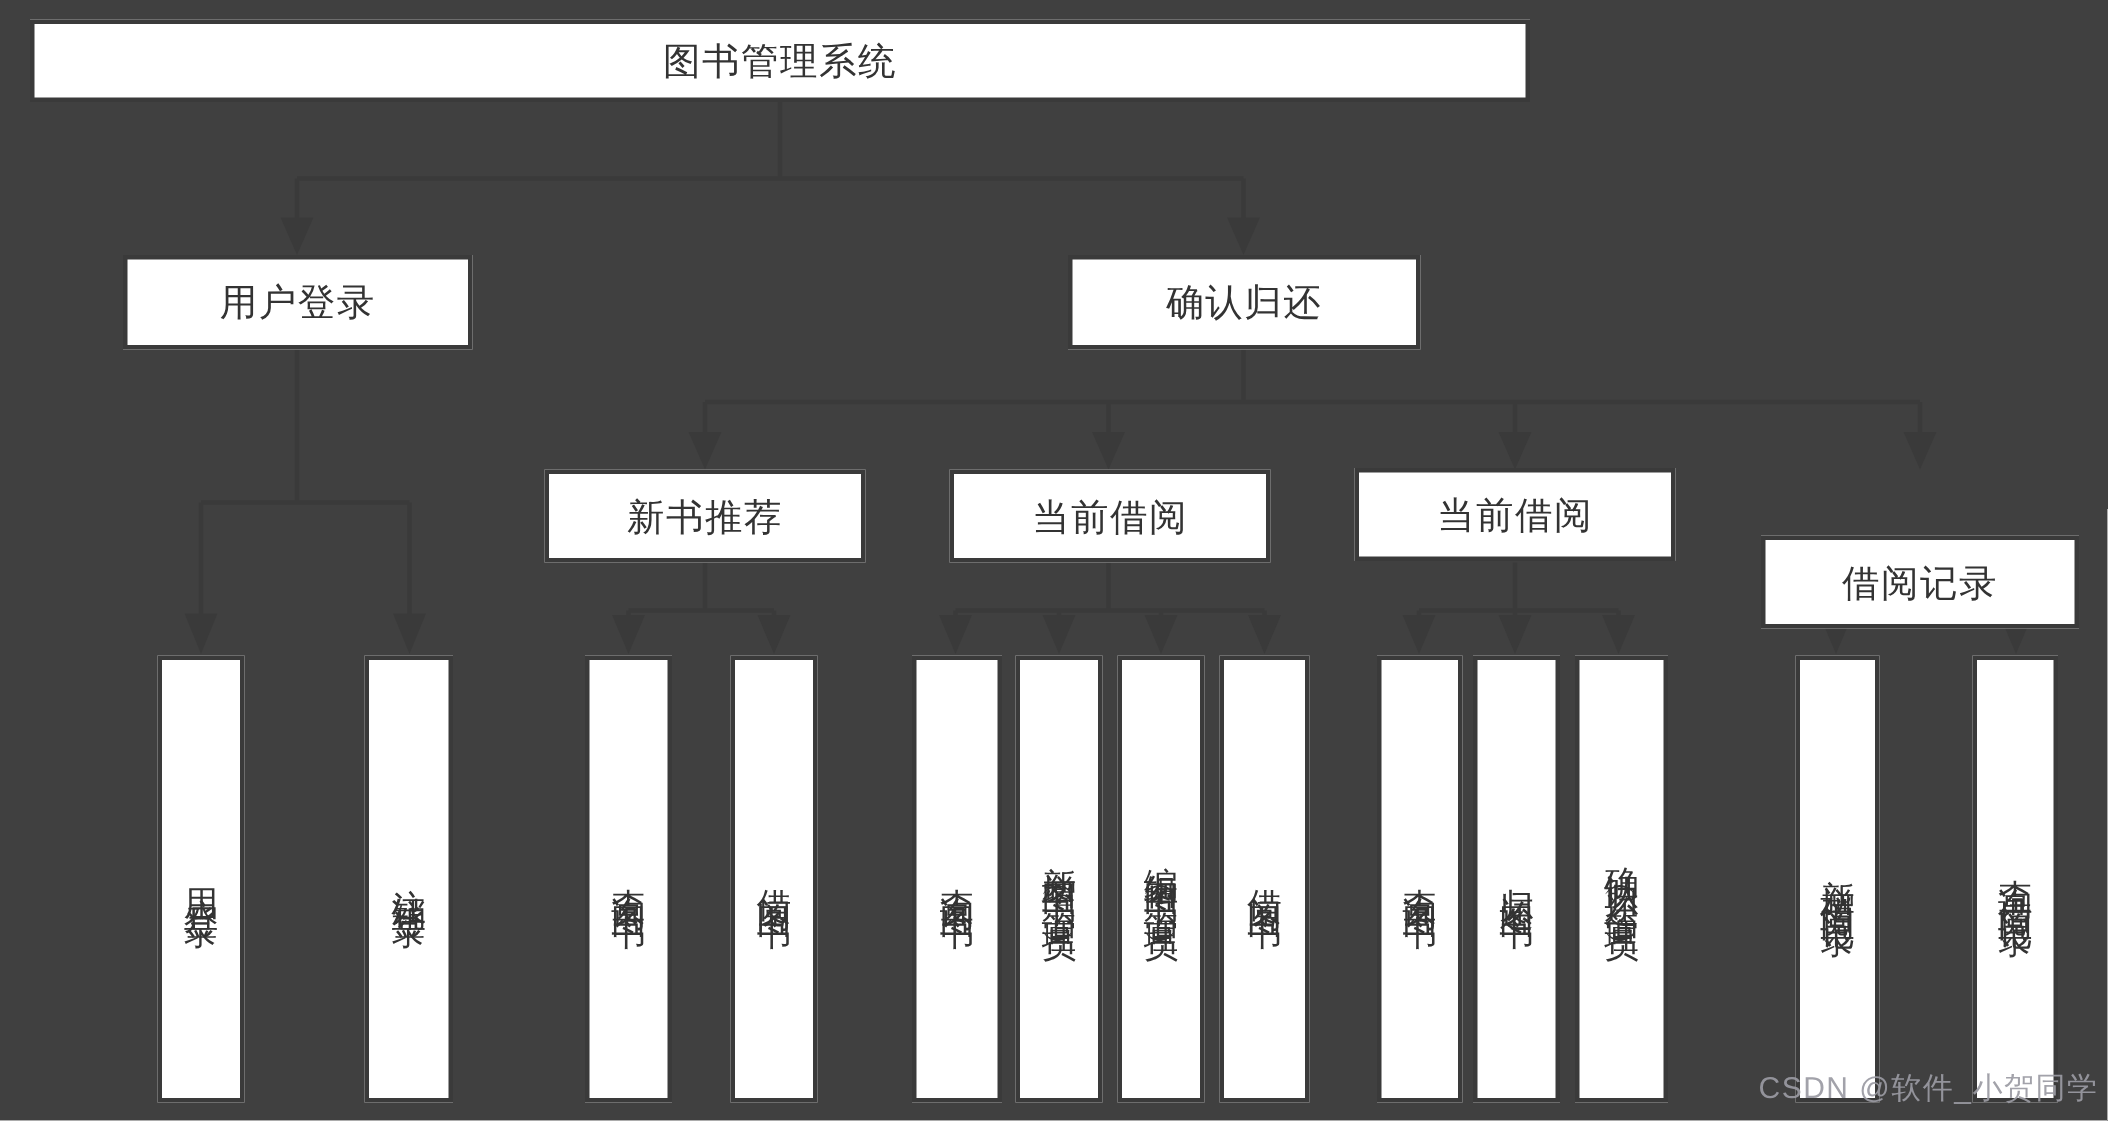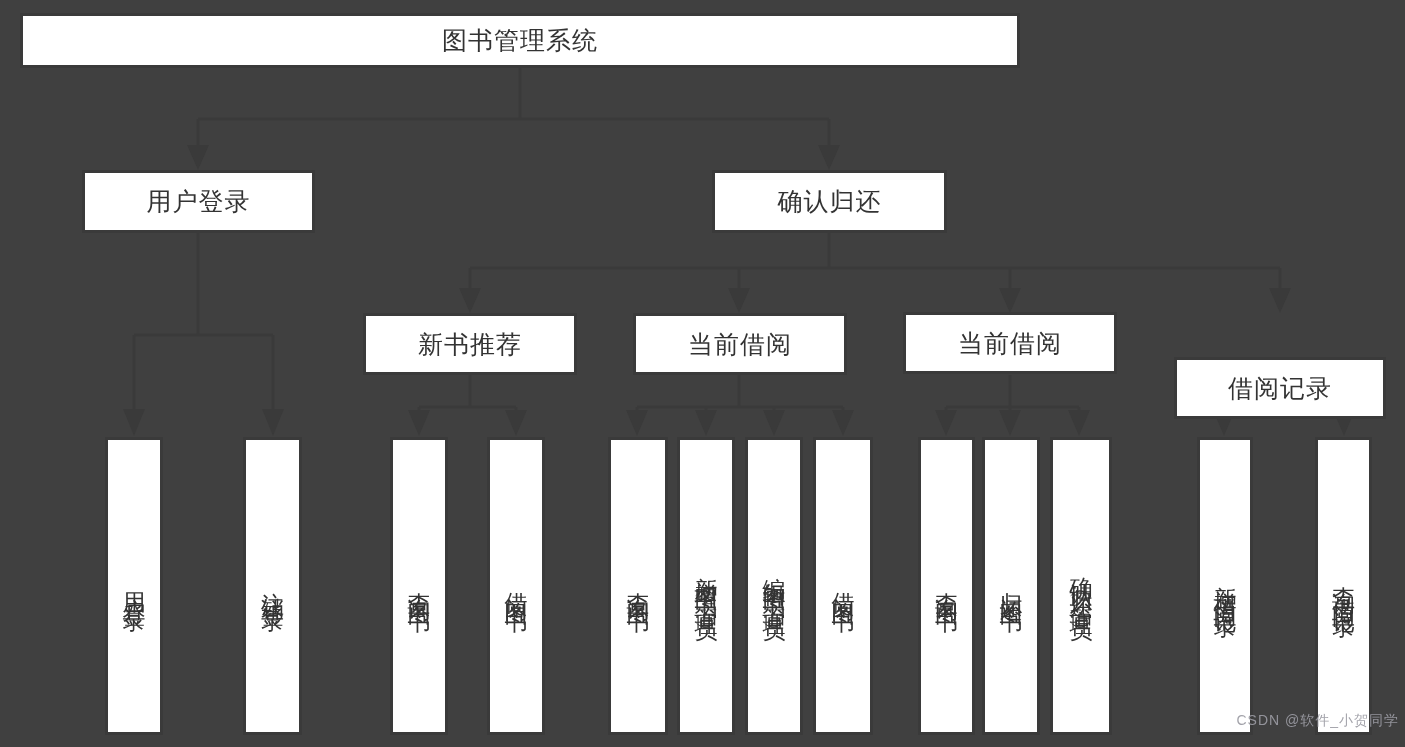--- a/index.html
+++ b/index.html
@@ -49,21 +49,21 @@
     writing-mode: vertical-rl;
     font-size: 23px;
     letter-spacing: 6px;
     line-height: 1;
     white-space: nowrap;
   }
   .watermark {
     position: absolute;
     right: 6px;
     top: 712px;
-    font-size: 14px;
+    font-size: 20px;
     letter-spacing: 1px;
     color: var(--watermark, #9b9ba3);
     opacity: 0.92;
     white-space: nowrap;
     z-index: 5;
   }
 </style>
 </head>
 <body>
 

